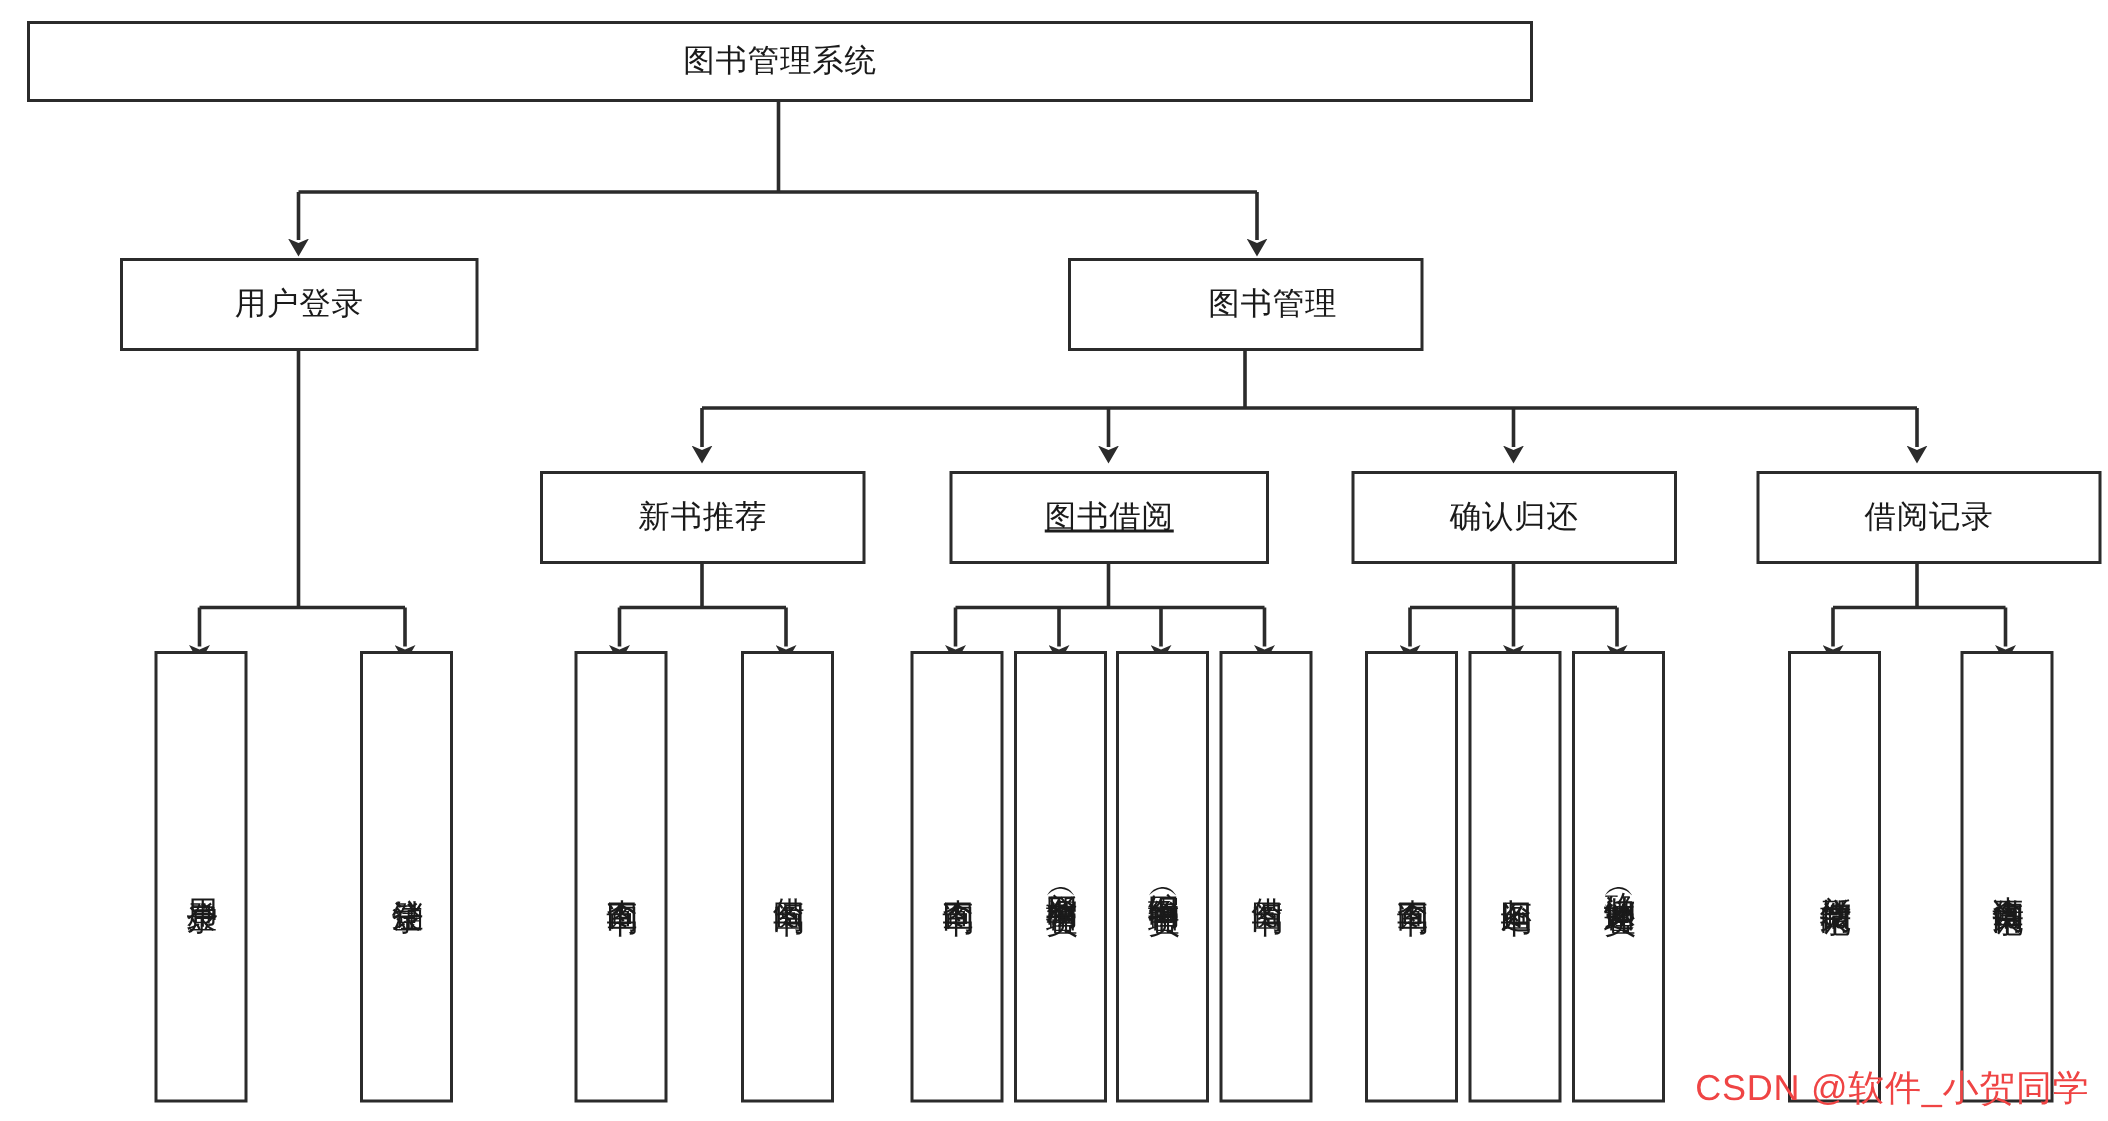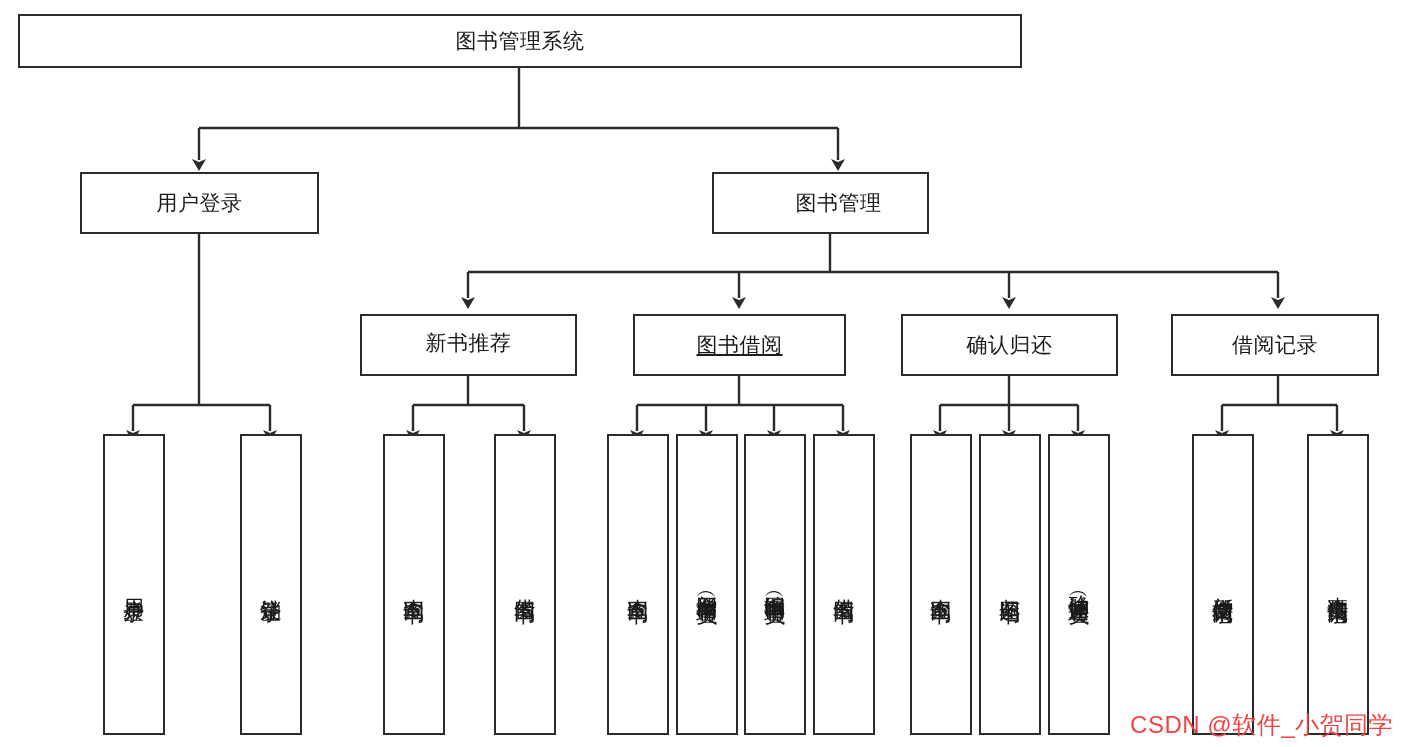--- a/index.html
+++ b/index.html
@@ -131,37 +131,37 @@
   </svg>
 
   <div class="node" style="left:18px; top:14px; width:1004px; height:54px;">
     <span class="label">图书管理系统</span>
   </div>
 
   <div class="node" style="left:80px; top:172px; width:239px; height:62px;">
     <span class="label">用户登录</span>
   </div>
 
-  <div class="node" style="left:712px; top:172px; width:217px; height:62px;padding-left:36px;">
+  <div class="node" style="left:712px; top:172px; width:237px; height:62px;padding-left:36px;">
     <span class="label">图书管理</span>
   </div>
 
-  <div class="node" style="left:360px; top:314px; width:217px; height:62px;font-family:Liberation Mono, monospace;">
+  <div class="node" style="left:360px; top:314px; width:217px; height:62px;">
     <span class="label">新书推荐</span>
   </div>
 
   <div class="node" style="left:633px; top:314px; width:213px; height:62px;text-decoration:underline;">
     <span class="label">图书借阅</span>
   </div>
 
   <div class="node" style="left:901px; top:314px; width:217px; height:62px;">
     <span class="label">确认归还</span>
   </div>
 
-  <div class="node" style="left:1171px; top:314px; width:208px; height:62px;">
+  <div class="node" style="left:1171px; top:314px; width:230px; height:62px;">
     <span class="label">借阅记录</span>
   </div>
 
   <div class="node vertical" style="left:103px; top:434px; width:62px; height:301px;">
     <span class="label">用户登录</span>
   </div>
   <div class="node vertical" style="left:240px; top:434px; width:62px; height:301px;">
     <span class="label">注销登录</span>
   </div>
 

